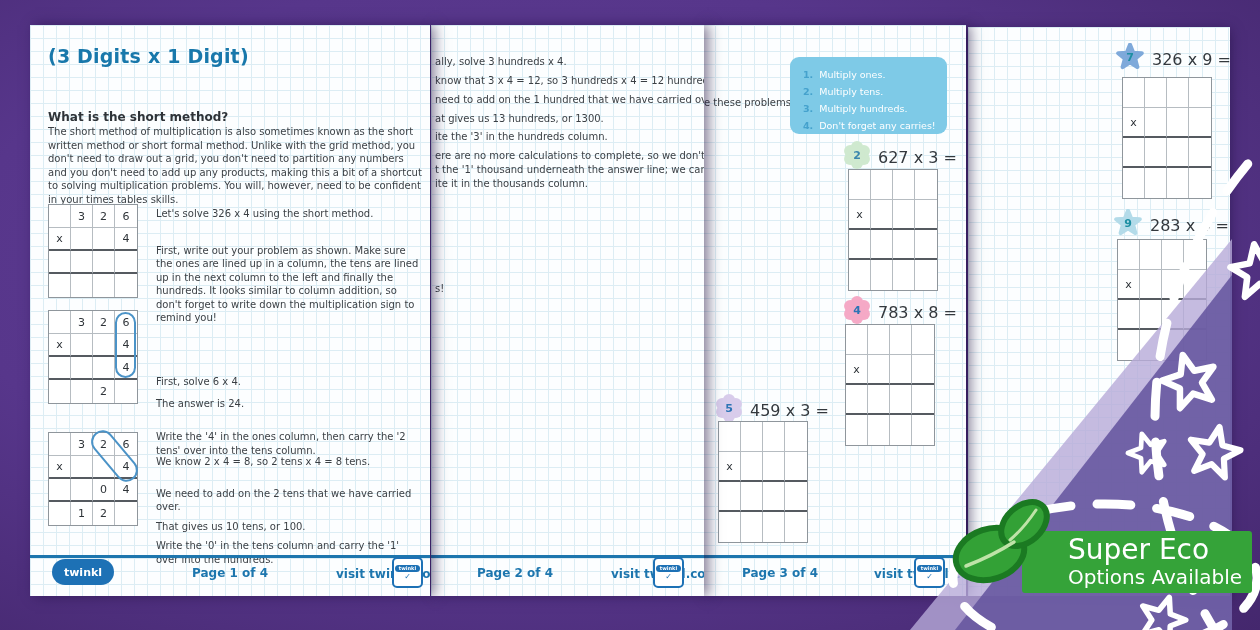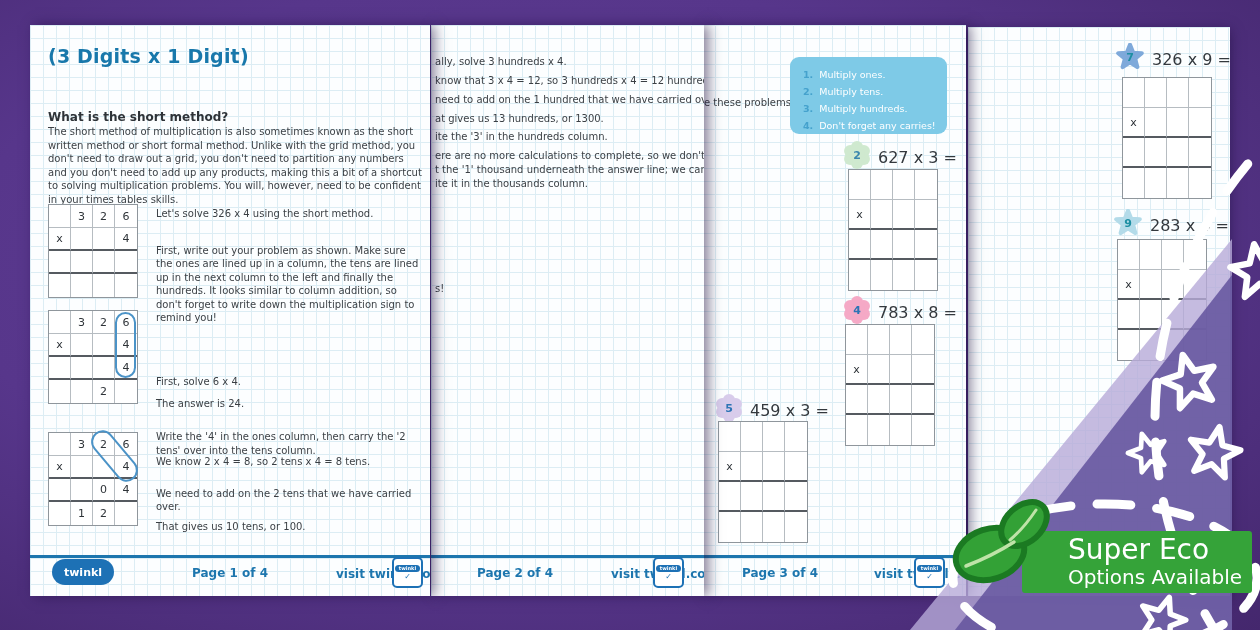--- a/index.html
+++ b/index.html
@@ -171,20 +171,21 @@
           <span>1</span>
           <span>2</span>
           <span></span>
       </div>
       <div class="hl hl-diag"></div>
     </div>
     <div class="abs ink" style="left:126px; top:430px; width:268px;">
       <p style="margin-bottom:18px;">We know 2 x 4 = 8, so 2 tens x 4 = 8 tens.</p>
       <p style="margin-bottom:6px;">We need to add on the 2 tens that we have carried over.</p>
       <p style="margin-bottom:6px;">That gives us 10 tens, or 100.</p>
+      <p>Write the '0' in the tens column and carry the '1' over into the hundreds.</p>
     </div>
 
     <div class="fline"></div>
     <div class="cloud">twinkl</div>
     <div class="ftext" style="left:0; right:0; top:541px; text-align:center;">Page 1 of 4</div>
     <div class="ftext" style="left:306px; top:542px;">visit twinkl.com</div>
     <div class="stamp" style="left:362px; top:532px;">
       <span class="sc">twinkl</span>
       <span class="ck">✓</span>
     </div>

